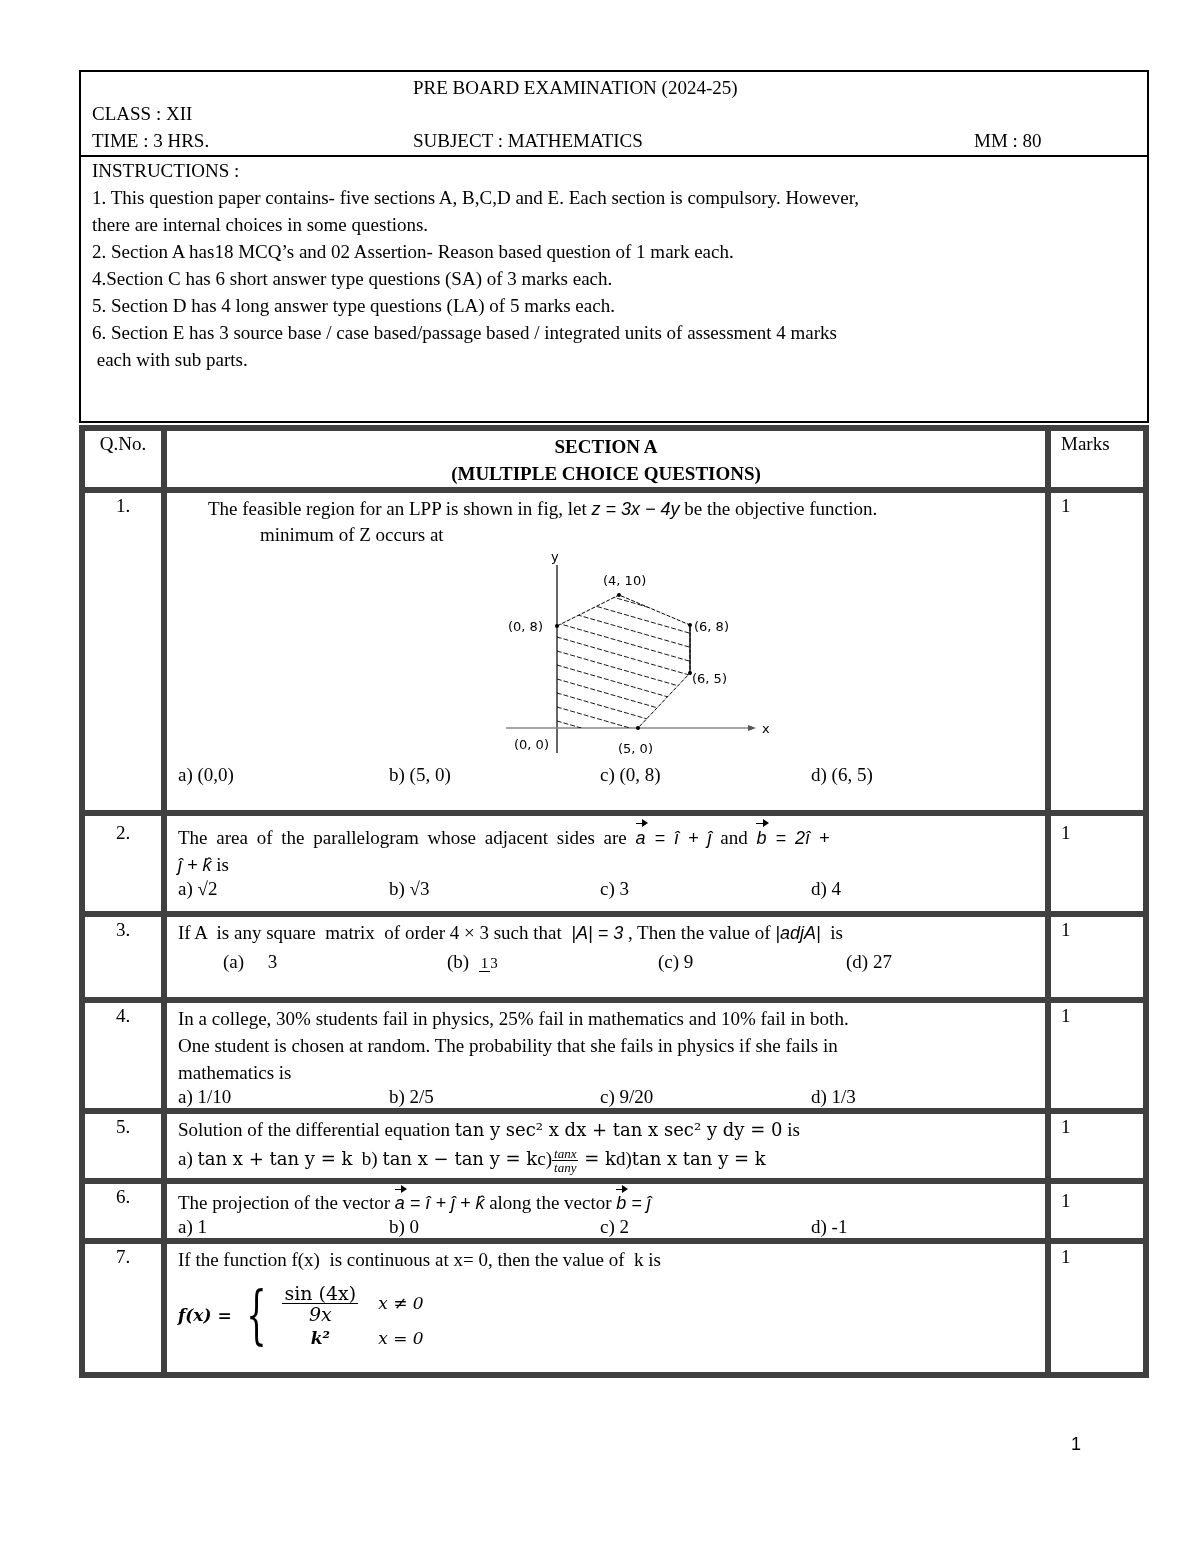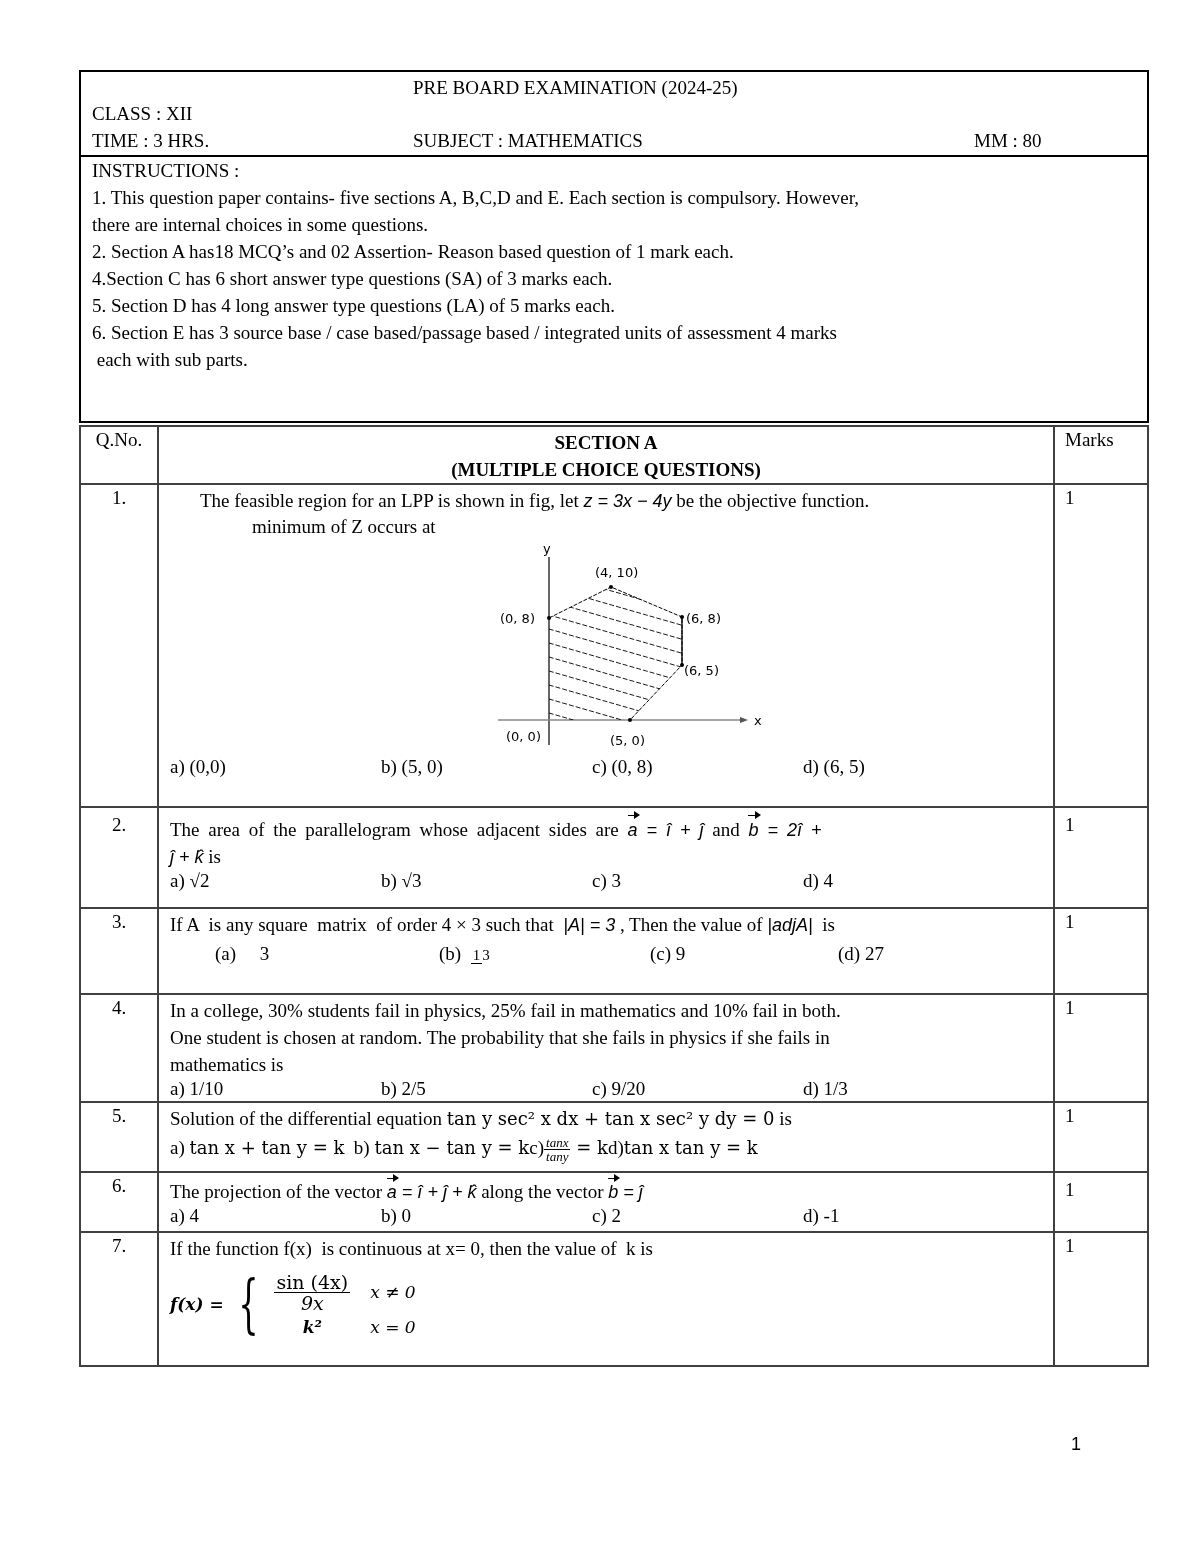--- a/index.html
+++ b/index.html
@@ -7,21 +7,21 @@
   .page { position: absolute; left: 79px; top: 70px; width: 1070px; }
   .hdr { border: 2px solid #000; border-bottom: none; position: relative; height: 83px; }
   .hdr .title { position: absolute; left: 332px; top: 5px; }
   .hdr .cls { position: absolute; left: 11px; top: 31px; }
   .hdr .time { position: absolute; left: 11px; top: 58px; }
   .hdr .subj { position: absolute; left: 332px; top: 58px; }
   .hdr .mm { position: absolute; left: 893px; top: 58px; }
   .instr { border: 2px solid #000; height: 268px; padding: 0 11px; box-sizing: border-box; }
   .instr div { line-height: 27px; }
   table.q { border-collapse: collapse; width: 1070px; table-layout: fixed; margin-top: 2px; }
-  table.q td { border: 2px solid #404040; vertical-align: top; padding: 0; }
+  table.q td { border: 6px solid #404040; vertical-align: top; padding: 0; }
   td.no { width: 76px; text-align: center; padding-top: 2px !important; }
   td.mk { width: 82px; padding-left: 10px !important; padding-top: 2px !important; }
   td.body { padding: 2px 11px 0 11px !important; }
   .sec-head { text-align: center; font-weight: bold; line-height: 27px; }
   .opts { display: flex; }
   .opts span { display: inline-block; }
   .o1 { width: 211px; } .o2 { width: 211px; } .o3 { width: 211px; } .o4 { width: 200px; }
   .math { font-family: Liberation Sans, sans-serif; font-style: italic; font-size: 18px; }
   .mathb { font-family: "DejaVu Serif", serif; font-size: 18px; }
   .vec { position: relative; display: inline-block; }
@@ -182,21 +182,21 @@
       <td class="mk">1</td>
     </tr>
 
     <tr style="height:60px">
       <td class="no">6.</td>
       <td class="body" style="padding-top:6px !important">
         <div style="line-height:26px">
           <span>The projection of the vector </span><span class="math vec">a</span><span class="math"> = î + ĵ + k̂</span><span> along the vector </span><span class="math vec">b</span><span class="math"> = ĵ</span>
         </div>
         <div class="opts">
-          <span class="o1">a) 4</span>
+          <span class="o1">a) 1</span>
           <span class="o2">b) 0</span>
           <span class="o3">c) 2</span>
           <span class="o4">d) -1</span>
         </div>
       </td>
       <td class="mk" style="padding-top:6px !important">1</td>
     </tr>
 
     <tr style="height:134px">
       <td class="no">7.</td>

